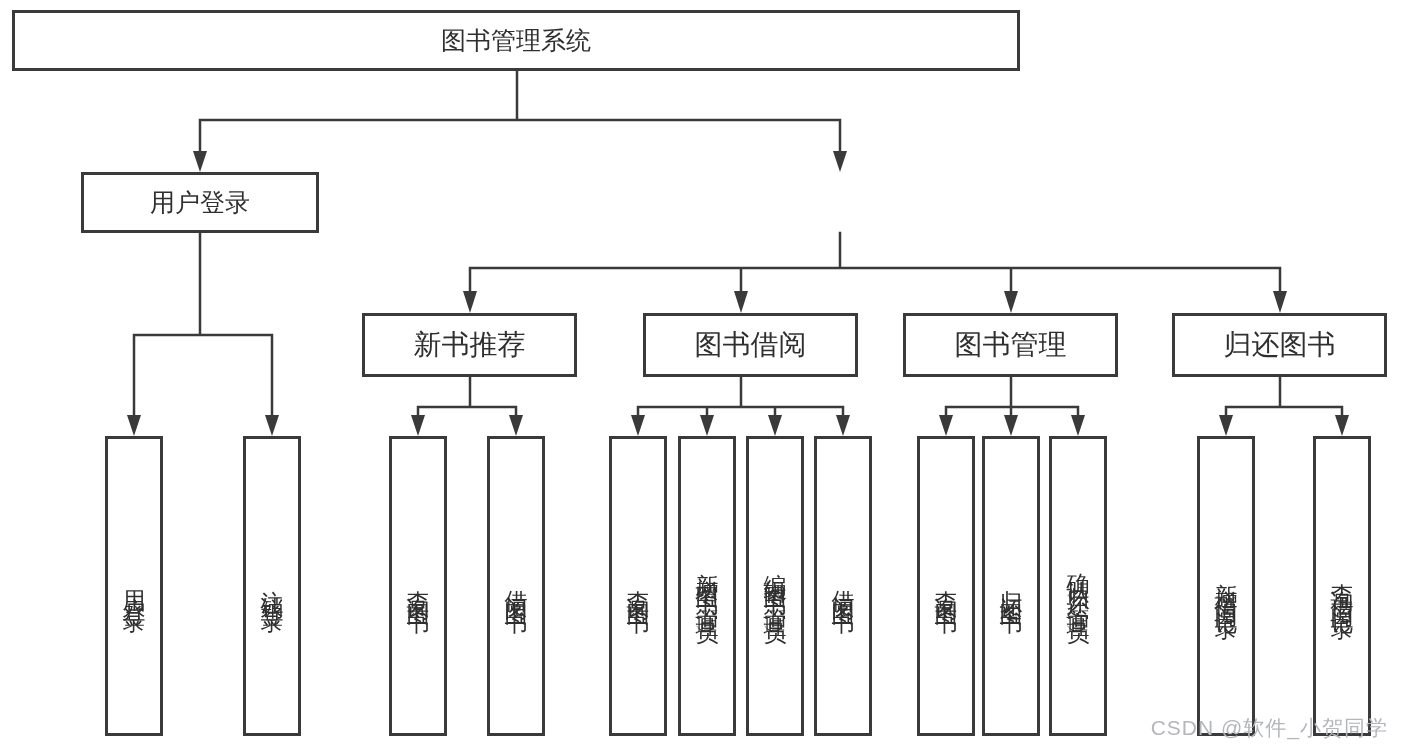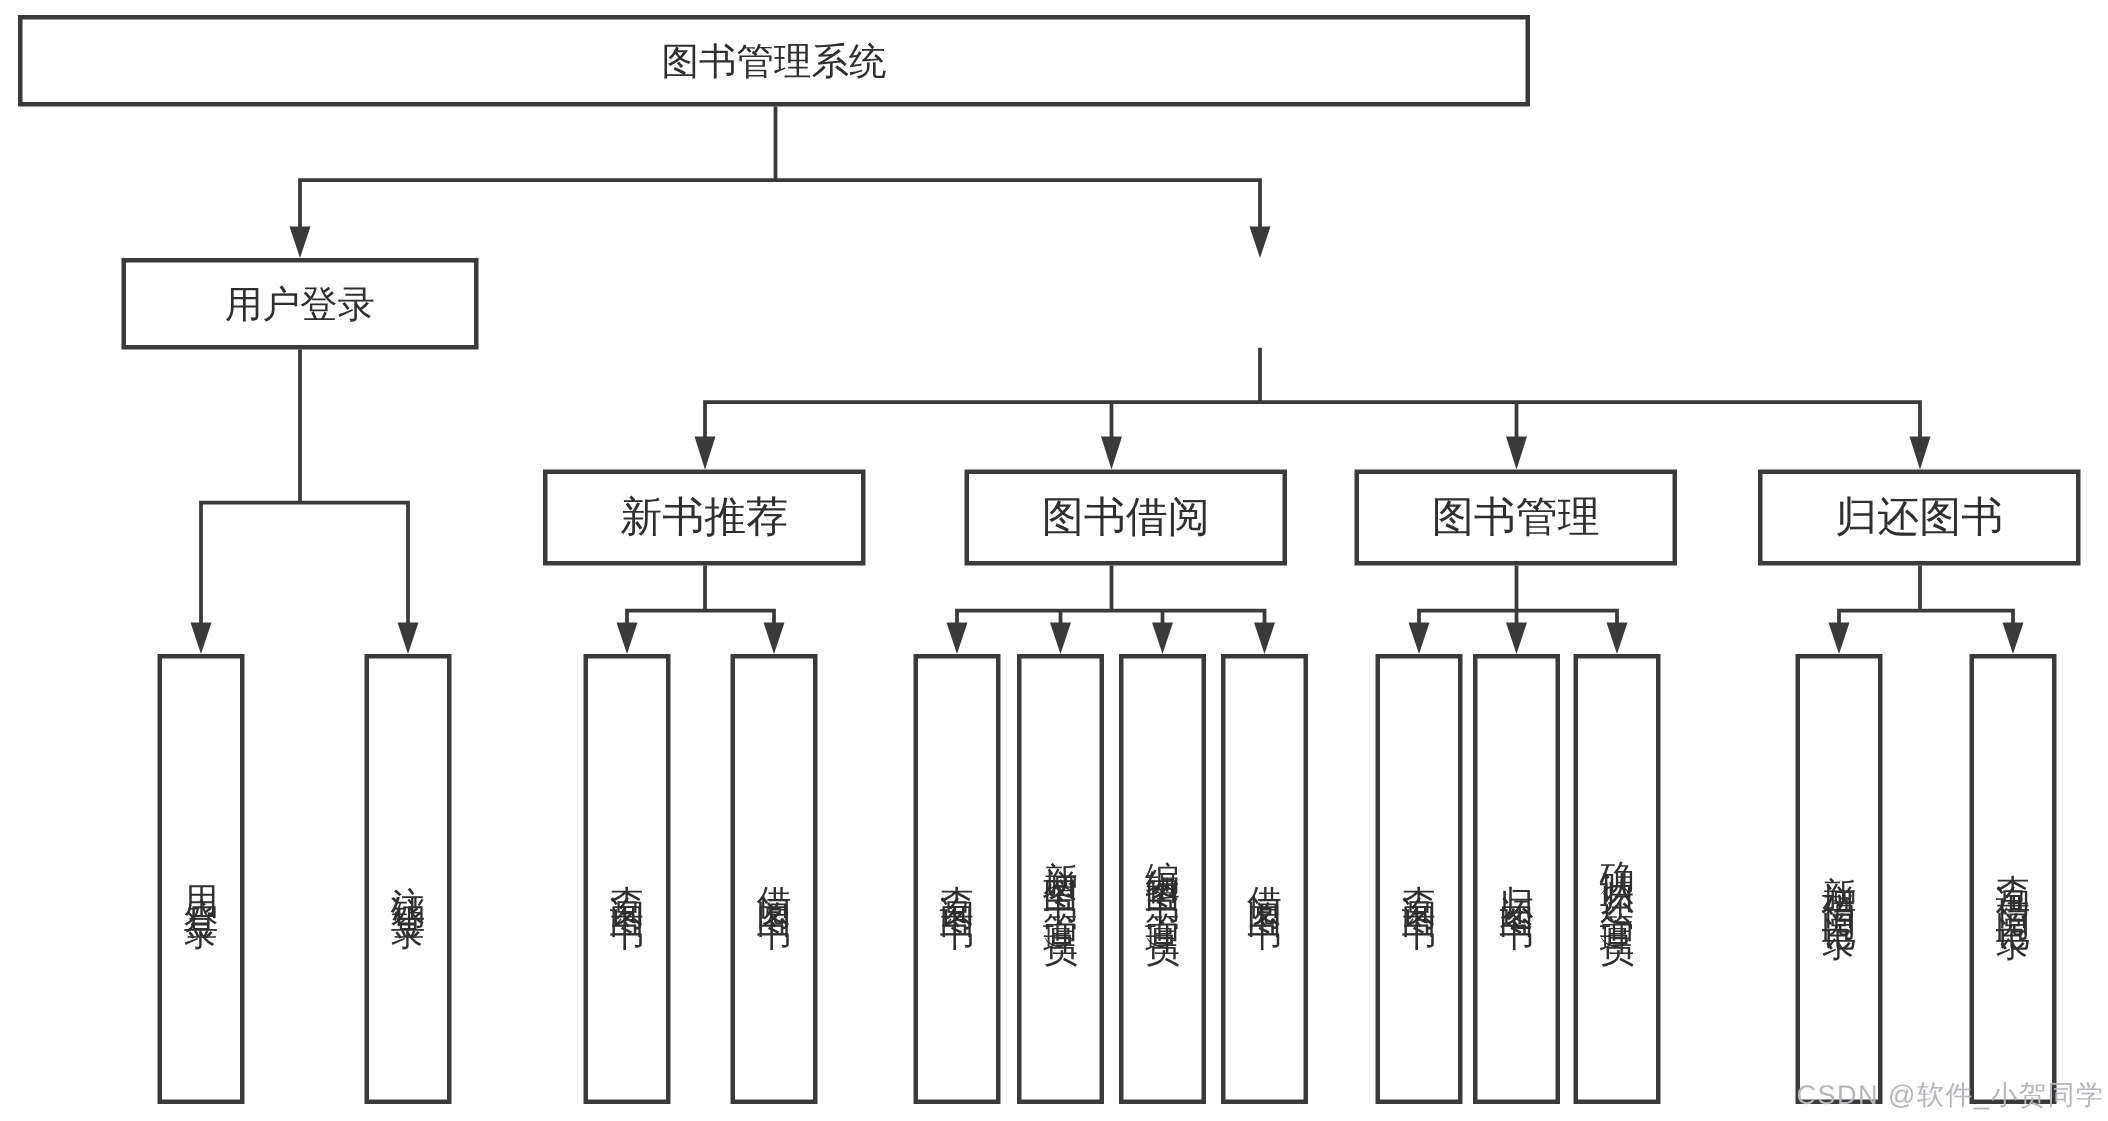--- a/index.html
+++ b/index.html
@@ -18,21 +18,21 @@
   }
   .root{left:12px;top:10px;width:1008px;height:61px;font-size:25px;}
   .l2{top:172px;width:238px;height:61px;font-size:25px;}
   .l3{top:313px;width:215px;height:64px;font-size:28px;}
   .leaf{top:436px;width:58px;height:300px;}
   .vtext{
     writing-mode:vertical-rl;text-orientation:mixed;
     font-size:23px;letter-spacing:7px;line-height:1;white-space:nowrap;
   }
   .watermark{
-    position:absolute;right:2px;bottom:5px;font-size:18px;
+    position:absolute;right:17px;bottom:5px;font-size:21px;
     color:var(--watermark,#b4b6ba);letter-spacing:1px;
   }
 </style>
 </head>
 <body>
 
 <div class="stage">
 
   <svg class="wires" viewBox="0 0 1405 747">
     <g>

